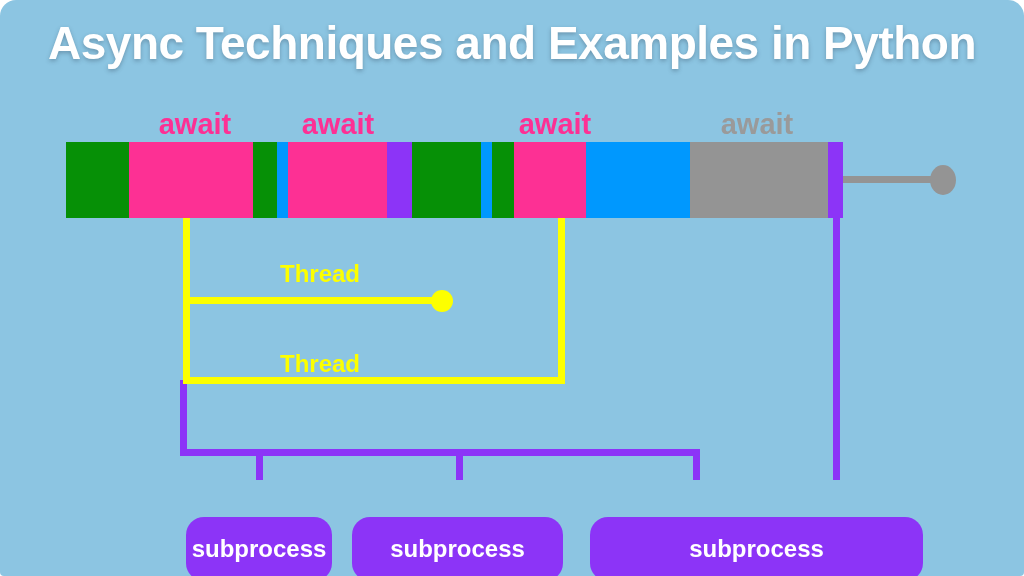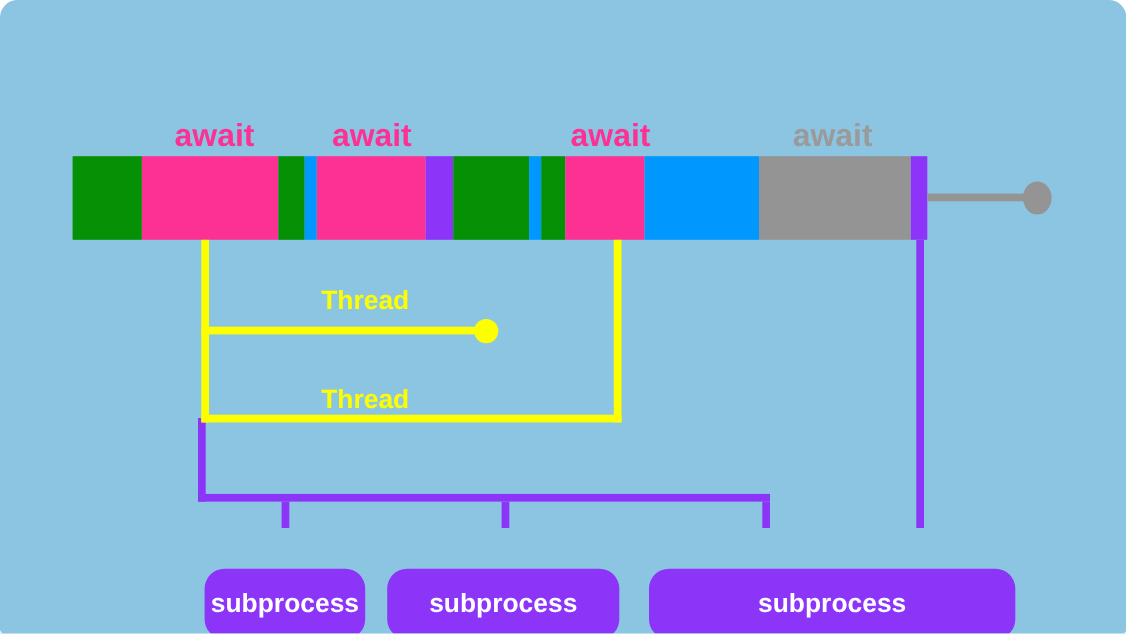--- a/index.html
+++ b/index.html
@@ -45,41 +45,41 @@
     font-size: 29px;
     font-weight: 700;
     white-space: nowrap;
   }
   .thread-label {
     position: absolute;
     transform: translate(-50%, -50%);
     font-size: 24px;
     font-weight: 700;
     white-space: nowrap;
-    margin-left: 12px;
   }
   .line { position: absolute; }
   .dot { position: absolute; border-radius: 50%; }
   .subprocess-box {
     position: absolute;
     border-radius: 18px;
     display: flex;
     align-items: center;
     justify-content: center;
     color: #ffffff;
     font-size: 24px;
     font-weight: 700;
     margin-top: 39px;
   }
 </style>
 </head>
 <body style="background: rgb(255, 255, 255);">
 
 <div id="stage">
   <div id="slide" style="background: rgb(140, 197, 226);">
+    <div class="title">Async Techniques and Examples in Python</div>
     <div id="timeline" style="left: 66px; top: 142px; width: 777px; height: 76px;">
         <div class="segment" style="width: 63px; background: rgb(6, 144, 6);"></div>
         <div class="segment" style="width: 124px; background: rgb(253, 48, 148);"></div>
         <div class="segment" style="width: 24px; background: rgb(6, 144, 6);"></div>
         <div class="segment" style="width: 11px; background: rgb(0, 152, 254);"></div>
         <div class="segment" style="width: 99px; background: rgb(253, 48, 148);"></div>
         <div class="segment" style="width: 25px; background: rgb(140, 52, 247);"></div>
         <div class="segment" style="width: 69px; background: rgb(6, 144, 6);"></div>
         <div class="segment" style="width: 11px; background: rgb(0, 152, 254);"></div>
         <div class="segment" style="width: 22px; background: rgb(6, 144, 6);"></div>

